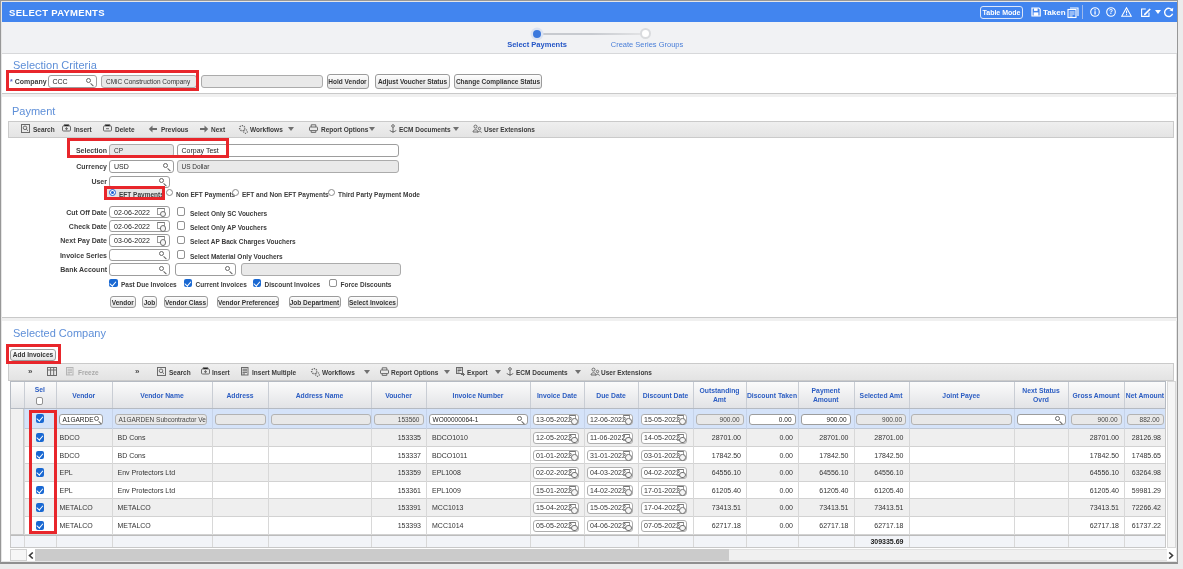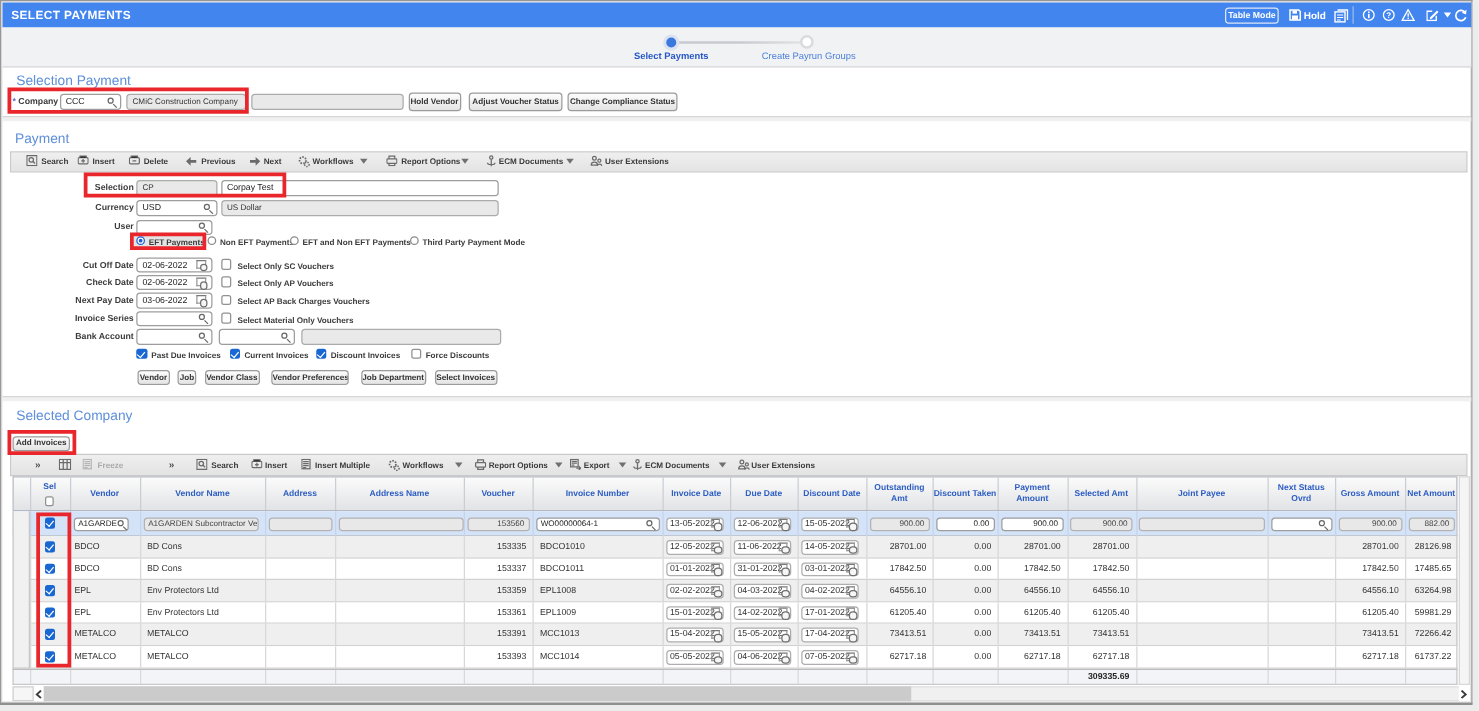--- a/index.html
+++ b/index.html
@@ -33,21 +33,21 @@
 <div id="win"></div>
 
 <div class="abs" style="left:2px;top:2px;width:1175px;height:20px;background:#4285ef;"></div>
 <div class="abs" style="left:9px;top:7px;font-size:9.5px;font-weight:bold;color:#fff;letter-spacing:.3px;">SELECT PAYMENTS</div>
 <div class="abs" style="left:980px;top:5.5px;width:43px;height:13px;border:1px solid #dde6f8;border-radius:3px;color:#fff;font-size:7px;font-weight:bold;text-align:center;line-height:12px;white-space:nowrap;">Table Mode</div>
 <svg class="abs" style="left:1031px;top:7px;" width="10" height="10" viewBox="0 0 10 10">
     <path d="M1 1h7l1.2 1.2V9H1z" fill="none" stroke="#fff" stroke-width="1.2"></path>
     <rect x="3" y="1.3" width="3.6" height="2.6" fill="#fff"></rect>
     <rect x="2.6" y="5.4" width="4.8" height="3.4" fill="#fff"></rect>
   </svg>
-<div class="abs" style="left:1043px;top:8px;font-size:8px;font-weight:bold;color:#fff;">Hold</div>
+<div class="abs" style="left:1043px;top:8px;font-size:8px;font-weight:bold;color:#fff;">Taken</div>
 <svg class="abs" style="left:1067px;top:6.5px;" width="12" height="12" viewBox="0 0 12 12">
     <rect x="1" y="2.5" width="8" height="8" fill="none" stroke="#fff" stroke-width="1.1"></rect>
     <path d="M3 1h8v8" fill="none" stroke="#fff" stroke-width="1.1"></path>
     <path d="M2.6 5h5M2.6 7h5M2.6 9h3" stroke="#fff" stroke-width="0.9"></path>
   </svg>
 <div class="abs" style="left:1082px;top:5px;width:1px;height:14px;background:#9db9ec;"></div>
 <svg class="abs" style="left:1090px;top:7px;" width="10" height="10" viewBox="0 0 10 10">
     <circle cx="5" cy="5" r="4.3" fill="none" stroke="#fff" stroke-width="1.1"></circle>
     <rect x="4.4" y="4.2" width="1.3" height="3.3" fill="#fff"></rect>
     <rect x="4.4" y="2.2" width="1.3" height="1.3" fill="#fff"></rect>
@@ -68,22 +68,22 @@
 <div class="abs" style="left:1155px;top:10px;width:0;height:0;border-left:3.5px solid transparent;border-right:3.5px solid transparent;border-top:4.5px solid #fff;"></div>
 <svg class="abs" style="left:1163px;top:6.5px;" width="11" height="11" viewBox="0 0 11 11">
     <path d="M9.3 3.4 A4.1 4.1 0 1 0 9.6 6.8" fill="none" stroke="#fff" stroke-width="1.4"></path>
     <path d="M10.3 0.8 9.8 4.6 6.4 3.2z" fill="#fff"></path>
   </svg>
 <div class="abs" style="left:2px;top:22px;width:1175px;height:31.5px;background:#f1f2f4;border-bottom:1px solid #d7d8da;"></div>
 <div class="abs" style="left:541px;top:32.5px;width:101px;height:2.5px;background:linear-gradient(90deg,#c7cacf 50%,#e2e3e5);"></div>
 <div class="abs" style="left:532.5px;top:29.5px;width:8.5px;height:8.5px;border-radius:50%;background:#3b78dd;box-shadow:0 0 0 2.5px #dbe3f2;"></div>
 <div class="abs" style="left:640px;top:28px;width:11px;height:11px;border-radius:50%;background:#fff;border:2px solid #d9dbde;"></div>
 <div class="abs" style="left:487px;top:40px;width:100px;text-align:center;font-size:7.5px;font-weight:bold;color:#2456c6;white-space:nowrap;">Select Payments</div>
-<div class="abs" style="left:597px;top:40px;width:100px;text-align:center;font-size:7.5px;color:#4a7fd8;white-space:nowrap;">Create Payrun Groups</div>
-<div class="hd" style="left:13px;top:59px;">Selection Payment</div>
+<div class="abs" style="left:597px;top:40px;width:100px;text-align:center;font-size:7.5px;color:#4a7fd8;white-space:nowrap;">Create Series Groups</div>
+<div class="hd" style="left:13px;top:59px;">Selection Criteria</div>
 <div class="lbl" style="left:10px;top:76px;width:34px;"><span style="color:#5b68c8;">*</span> Company</div>
 <div class="inp" style="left:47.5px;top:75px;width:49px;height:12.5px;">CCC</div>
 <span class="mag" style="left:86px;top:77.5px;"></span>
 <div class="ginp" style="left:101px;top:75px;width:96px;height:12.5px;">CMiC Construction Company</div>
 <div class="ginp" style="left:201px;top:74.5px;width:122px;height:13.5px;"></div>
 <div class="btn" style="left:326.5px;top:74px;width:42px;height:14.5px;line-height:13px;">Hold Vendor</div>
 <div class="btn" style="left:375px;top:74px;width:75px;height:14.5px;line-height:13px;">Adjust Voucher Status</div>
 <div class="btn" style="left:454px;top:74px;width:88px;height:14.5px;line-height:13px;">Change Compliance Status</div>
 <div class="red" style="left:6px;top:70px;width:193px;height:21px;"></div>
 <div class="sep" style="top:92.5px;height:1px;background:#c9c9c9;"></div>

